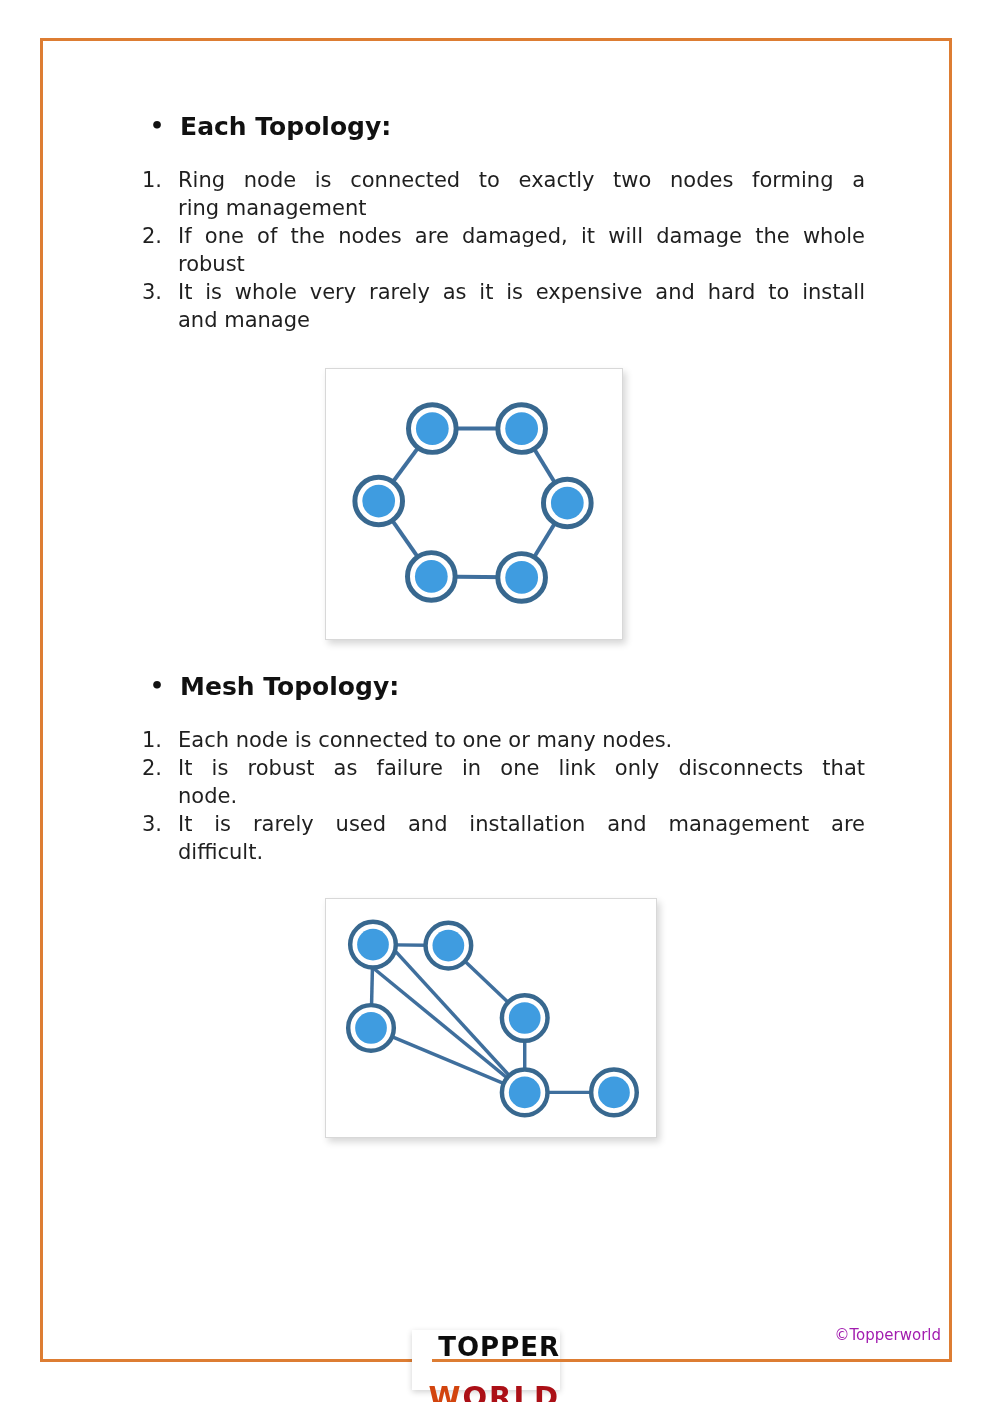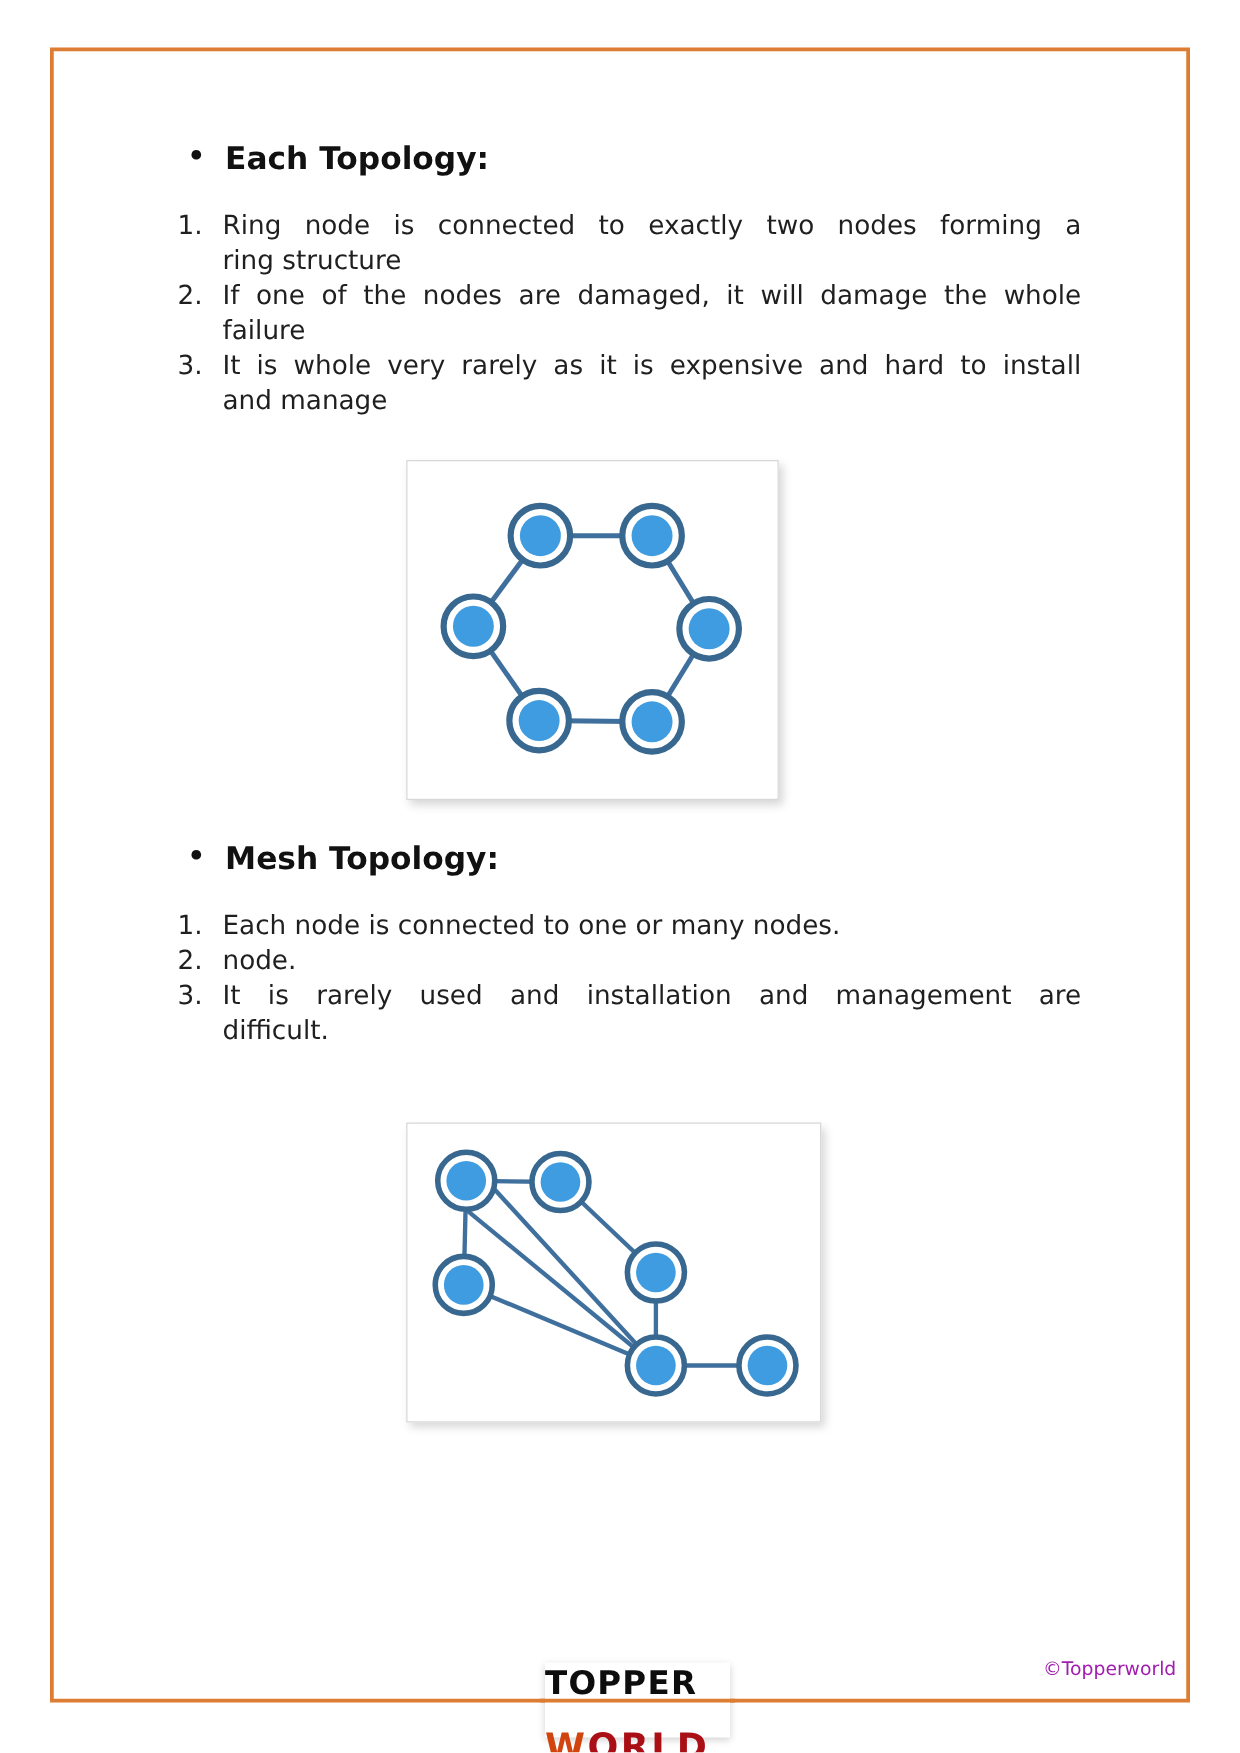--- a/index.html
+++ b/index.html
@@ -56,24 +56,24 @@
     border:1px solid #d8d8d8;
     box-shadow:3px 4px 7px rgba(0,0,0,0.16);
     box-sizing:border-box;
     z-index:1;
   }
   .img-box.ring{left:325px;top:368px;width:298px;height:272px;}
   .img-box.mesh{left:325px;top:898px;width:332px;height:240px;}
   .img-box svg{position:absolute;left:0;top:0;width:100%;height:100%;}
   
   .logo-box{
-    position:absolute;left:436px;top:1330px;width:148px;height:60px;
+    position:absolute;left:412px;top:1330px;width:148px;height:60px;
     background:#ffffff;
     box-shadow:0 2px 6px rgba(0,0,0,0.18);
-    text-align:left;
+    text-align:right;
     z-index:2;
   }
   .logo-top{
     font-size:26px;font-weight:900;letter-spacing:1px;
     color:#0d0d0d;line-height:30px;margin-top:2px;
   }
   .logo-bottom{
     font-size:29px;font-weight:800;letter-spacing:2px;
     color:#ab0f16;line-height:26px;margin-top:22px;
   }
@@ -97,26 +97,26 @@
 
   <div class="heading ring">
     <span class="bullet">•</span>
     <span>Each Topology:</span>
   </div>
 
   <div class="list ring">
     <div class="item">
       <span class="num">1.</span>
       <span class="line stretch">Ring node is connected to exactly two nodes forming a</span>
-      <span class="line">ring structure</span>
+      <span class="line">ring management</span>
     </div>
     <div class="item">
       <span class="num">2.</span>
       <span class="line stretch">If one of the nodes are damaged, it will damage the whole</span>
-      <span class="line">failure</span>
+      <span class="line">robust</span>
     </div>
     <div class="item">
       <span class="num">3.</span>
       <span class="line stretch">It is whole very rarely as it is expensive and hard to install</span>
       <span class="line">and manage</span>
     </div>
   </div>
 
   <div class="img-box ring">
     <svg id="ring-svg" xmlns="http://www.w3.org/2000/svg" viewBox="0 0 298 272">
@@ -146,20 +146,21 @@
     <span>Mesh Topology:</span>
   </div>
 
   <div class="list mesh">
     <div class="item">
       <span class="num">1.</span>
       <span class="line">Each node is connected to one or many nodes.</span>
     </div>
     <div class="item">
       <span class="num">2.</span>
+      <span class="line stretch">It is robust as failure in one link only disconnects that</span>
       <span class="line">node.</span>
     </div>
     <div class="item">
       <span class="num">3.</span>
       <span class="line stretch">It is rarely used and installation and management are</span>
       <span class="line">difficult.</span>
     </div>
   </div>
 
   <div class="img-box mesh">

